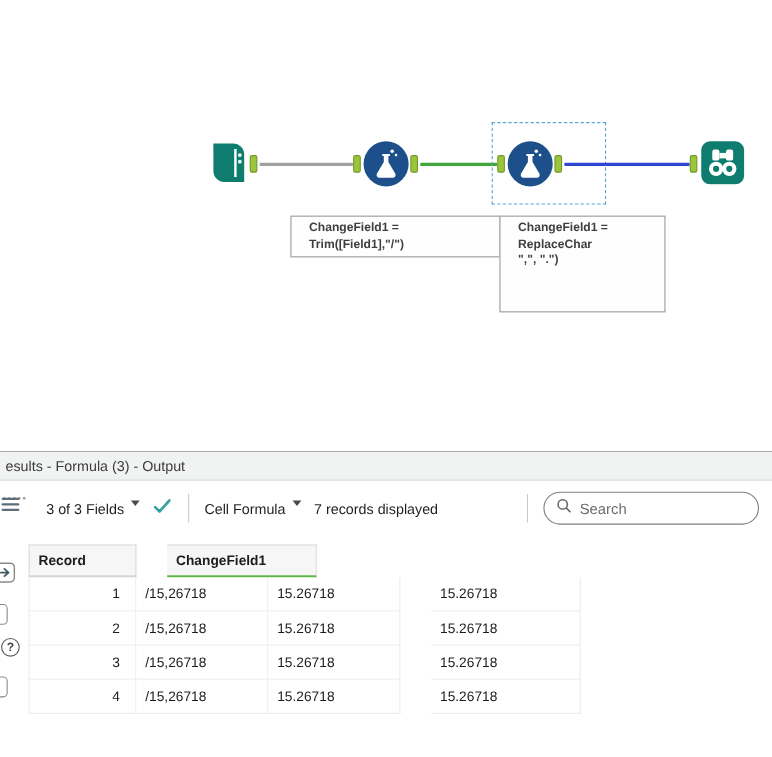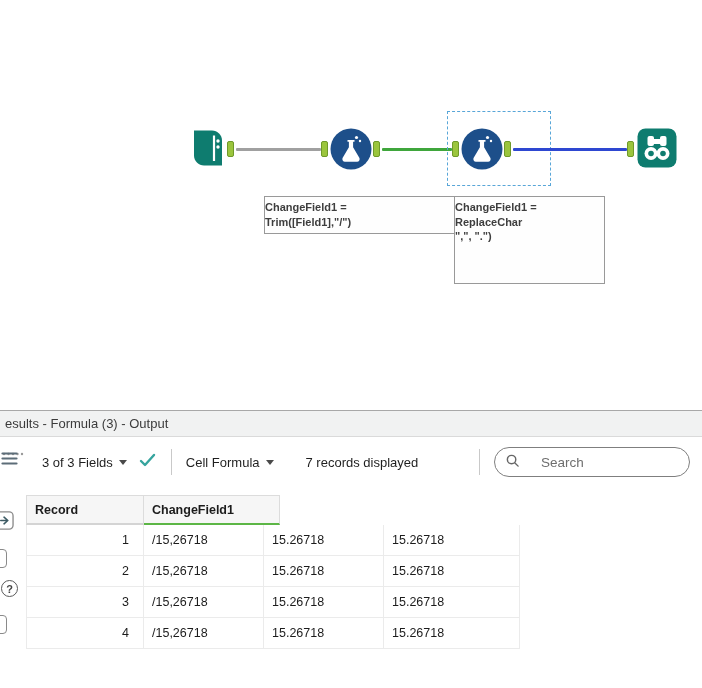--- a/index.html
+++ b/index.html
@@ -13,41 +13,41 @@
   .formula-tool { width:42px; height:42px; }
   .anchor { position:absolute; width:7px; height:16px; background:var(--anchor-green,#9bc53d);
             border:1px solid var(--anchor-border,#6f9a2a); border-radius:2px; }
   .wire { position:absolute; height:3px; border-radius:1px; }
   #wire-1 { left:236px; top:148px; width:85px; background:var(--wire-gray,#a0a0a0); }
   #wire-2 { left:382px; top:148px; width:70px; background:var(--wire-green,#3fa63c); }
   #wire-3 { left:513px; top:148px; width:114px; background:var(--wire-blue,#2e47d1); }
   #selection-box { position:absolute; left:447px; top:111px; width:104px; height:75px;
                    border:1px dashed var(--selection-blue,#58a6d8); background:transparent; }
   .annotation { position:absolute; background:#fefefe; border:1px solid #999999;
-                padding:3px 0; font-size:11px; font-weight:bold; color:#3e3e3e; line-height:14.5px; }
+                padding:3px 16px; font-size:11px; font-weight:bold; color:#3e3e3e; line-height:14.5px; }
   #annotation-1 { left:264px; top:196px; width:191px; height:38px; }
   #annotation-2 { left:454px; top:196px; width:151px; height:88px; }
 
   
   #results-panel { position:absolute; left:0; top:410px; width:702px; height:278px;
                    border-top:1px solid #a8a8a8; background:#fff; }
   .panel-title-bar { height:26px; background:#f1f2f2; border-bottom:1px solid #dadada;
                      display:flex; align-items:center; padding-left:5px; }
   .panel-title-bar span { font-size:13px; color:#3b3b3b; }
 
   .toolbar { display:flex; align-items:center; height:50px; padding-left:42px; padding-right:12px; }
-  .tb-btn { display:flex; align-items:center; }
+  .tb-btn { display:flex; }
   .tb-label { font-size:13px; color:#1f1f1f; white-space:nowrap; }
   .caret { width:0; height:0; border-left:4px solid transparent; border-right:4px solid transparent;
            border-top:5px solid #4a4a4a; margin-left:6px; }
   .check-btn { margin-left:12px; display:flex; align-items:center; }
   .vsep { width:1px; height:26px; background:#c9c9c9; margin:0 14px; flex:0 0 1px; }
-  .records-label { margin-left:32px; }
+  .records-label { margin-left:12px; }
   .search-box { display:flex; align-items:center; width:196px; height:30px; border:1px solid #7f7f7f;
-                border-radius:15px; padding:0 10px; gap:21px; background:#fff; }
+                border-radius:15px; padding:0 10px; gap:7px; background:#fff; }
   .search-box input { border:none; outline:none; flex:1; font-size:13.5px; color:#333;
                       font-family:inherit; background:transparent; min-width:0; }
   .search-box input::placeholder { color:#6e6e6e; }
 
   
   .side-icon { position:absolute; }
   #grip-dots { left:2px; top:31px; }
   #icon-grid { left:1px; top:40px; }
   #icon-export { left:-5px; top:100px; }
   #icon-blank { left:-7px; top:138px; width:14px; height:19px; border:1.4px solid #8a8a8a; border-radius:4px; }
@@ -58,21 +58,21 @@
   
   .grid { position:absolute; left:26px; top:84px; font-size:12.5px; color:#1c1c1c; }
   .grid-row { display:flex; }
   .hcell { height:30px; background:#f6f6f6; font-weight:bold; display:flex; align-items:center;
            padding-left:8px; border-top:1px solid #dcdcdc; border-right:1px solid #dcdcdc;
            border-bottom:2px solid var(--header-underline-green,#5cb646); }
   .hcell.first { border-left:1px solid #dcdcdc; border-bottom:2px solid #d4d4d4; }
   .cell { height:31px; display:flex; align-items:center; padding-left:8px; background:#fff;
           border-right:1px solid #ebebeb; border-bottom:1px solid #ebebeb; }
   .cell.first { border-left:1px solid #ebebeb; justify-content:flex-end; padding-right:14px; padding-left:0; }
-  .c0 { width:118px; } .c1 { width:120px; } .c2 { width:120px; } .c3 { width:136px; }
+  .c0 { width:98px; } .c1 { width:120px; } .c2 { width:120px; } .c3 { width:136px;margin-left:28px; }
 </style>
 </head>
 <body>
 
 <div id="app">
 
   <div>
 
     <div class="tool" style="left:186px; top:128px;">
       <span>

